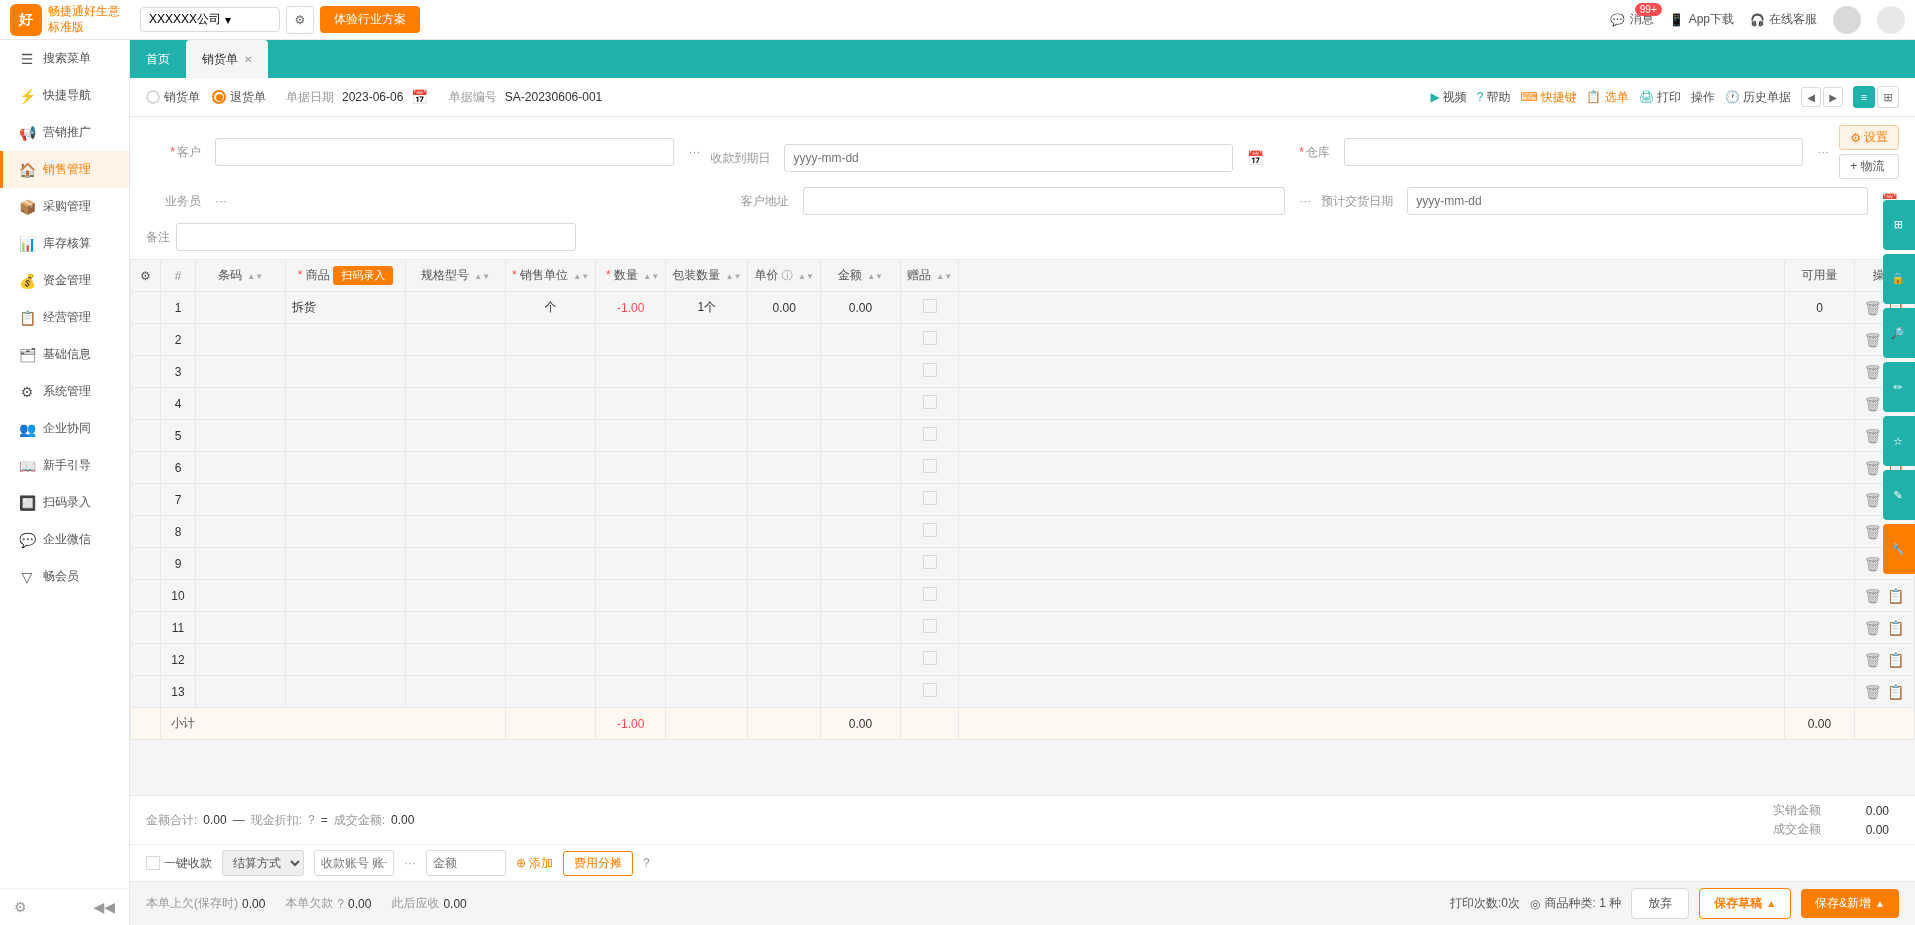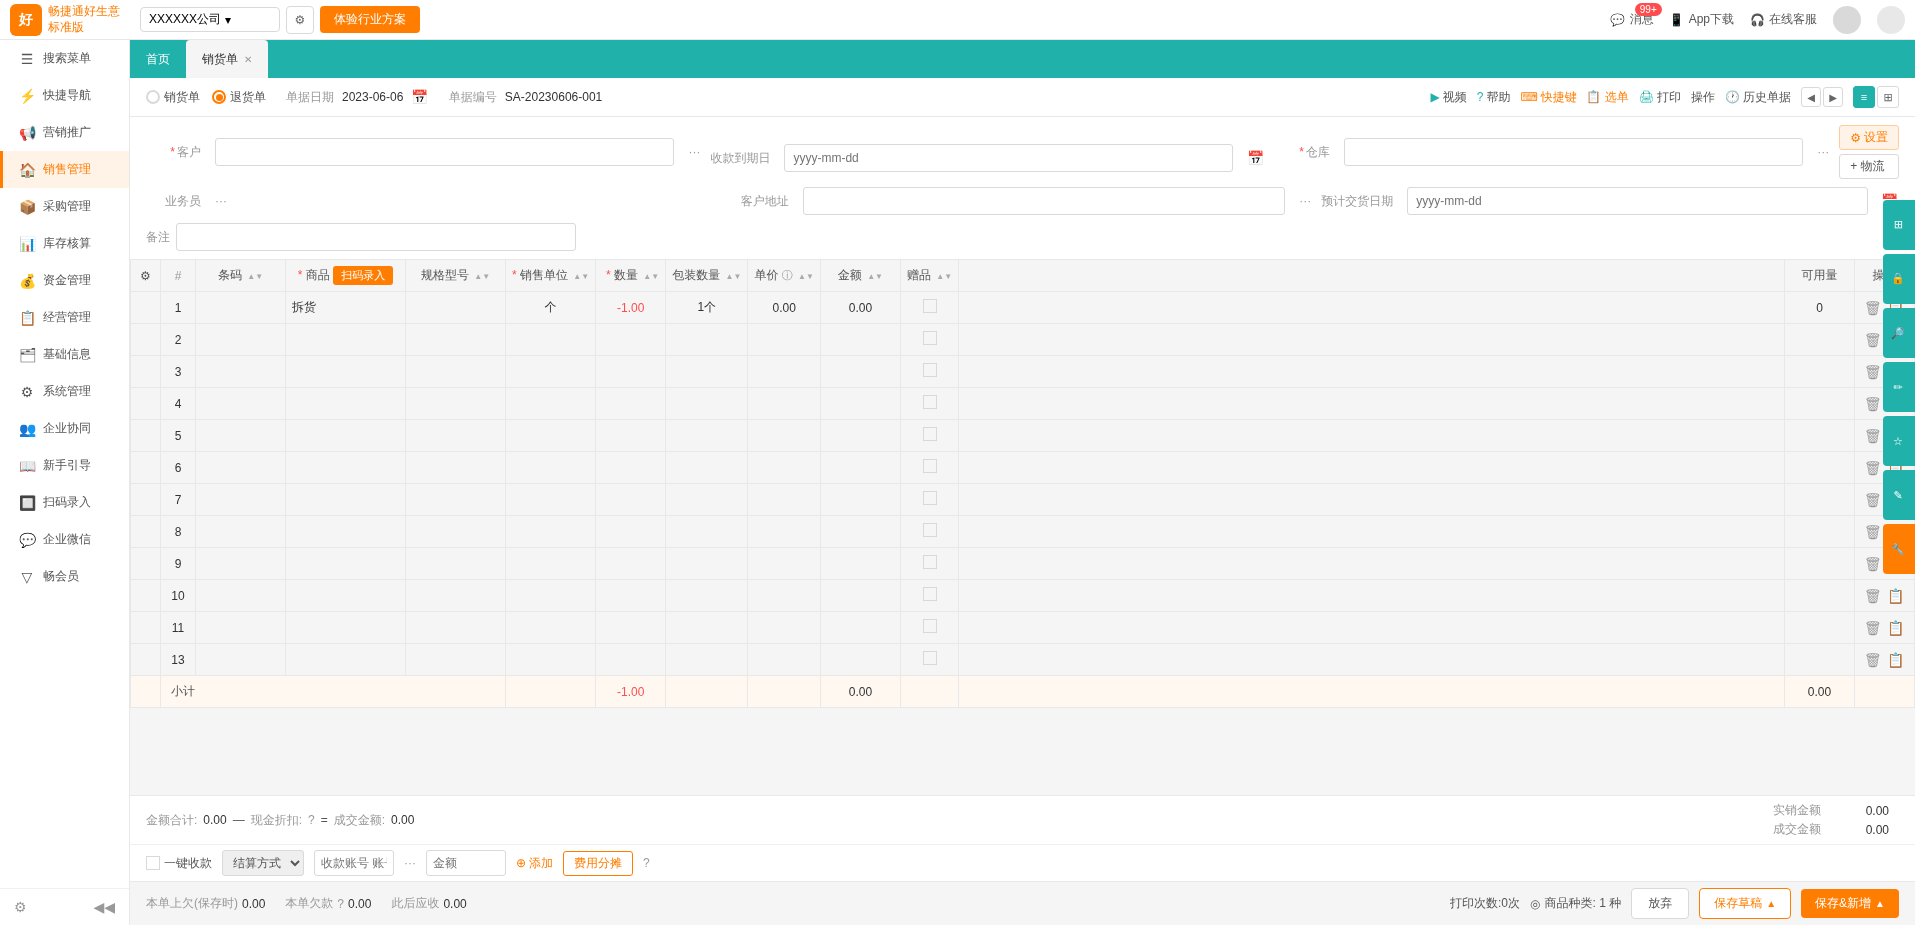--- a/index.html
+++ b/index.html
@@ -142,21 +142,21 @@
     
     .bottom-bar { background: #f5f5f5; border-top: 1px solid #e8e8e8; padding: 6px 16px; display: flex; align-items: center; gap: 20px; flex-shrink: 0; }
     .bottom-stat { display: flex; align-items: center; gap: 4px; color: #555; }
     .bottom-stat-label { color: #999; }
     .bottom-stat-val { color: #333; }
     .bottom-stat-help { color: #999; cursor: pointer; }
     .bottom-right { margin-left: auto; display: flex; align-items: center; gap: 10px; }
     .print-info { color: #555; }
     .product-kind { display: flex; align-items: center; gap: 4px; color: #555; cursor: pointer; }
     .discard-btn { border: 1px solid #d9d9d9; background: #fff; color: #555; border-radius: 4px; padding: 6px 16px; cursor: pointer; }
-    .save-draft-btn { border: 1px solid #ff7d00; background: #fff; color: #ff7d00; border-radius: 4px; padding: 6px 14px; cursor: pointer; display: flex; align-items: center; gap: 4px; }
+    .save-draft-btn { border: 1px solid #ff7d00; background: #fff; color: #ff7d00; border-radius: 4px; padding: 6px 14px; cursor: pointer; display: flex; align-items: center; gap: 4px; font-weight: bold; }
     .save-new-btn { background: #ff7d00; color: #fff; border: none; border-radius: 4px; padding: 6px 14px; cursor: pointer; display: flex; align-items: center; gap: 4px; }
     .btn-chevron { font-size: 10px; }
 
     
     .right-float { position: fixed; right: 0; top: 200px; display: flex; flex-direction: column; gap: 2px; z-index: 100; }
     .float-btn { width: 32px; background: #20b2aa; color: #fff; padding: 8px 4px; cursor: pointer; text-align: center; font-size: 11px; writing-mode: vertical-rl; border-radius: 4px 0 0 4px; margin-bottom: 2px; display: flex; align-items: center; justify-content: center; height: 50px; }
   </style>
 </head>
 <body>
 
@@ -653,20 +653,41 @@
                   <td class="td"></td>
                   <td class="td">
                     <div class="op-icons">
                       <span class="op-icon">🗑</span>
                       <span class="op-icon">📋</span>
                     </div>
                   </td>
                 </tr>
               <tr class="tr">
                   <td class="td"></td>
+                  <td class="td">12</td>
+                  <td class="td"></td>
+                  <td class="td"></td>
+                  <td class="td"></td>
+                  <td class="td"></td>
+                  <td class="td"></td>
+                  <td class="td"></td>
+                  <td class="td"></td>
+                  <td class="td"></td>
+                  <td class="td"><span class="checkbox"></span></td>
+                  <td class="td"></td>
+                  <td class="td"></td>
+                  <td class="td">
+                    <div class="op-icons">
+                      <span class="op-icon">🗑</span>
+                      <span class="op-icon">📋</span>
+                    </div>
+                  </td>
+                </tr>
+              <tr class="tr">
+                  <td class="td"></td>
                   <td class="td">13</td>
                   <td class="td"></td>
                   <td class="td"></td>
                   <td class="td"></td>
                   <td class="td"></td>
                   <td class="td"></td>
                   <td class="td"></td>
                   <td class="td"></td>
                   <td class="td"></td>
                   <td class="td"><span class="checkbox"></span></td>

